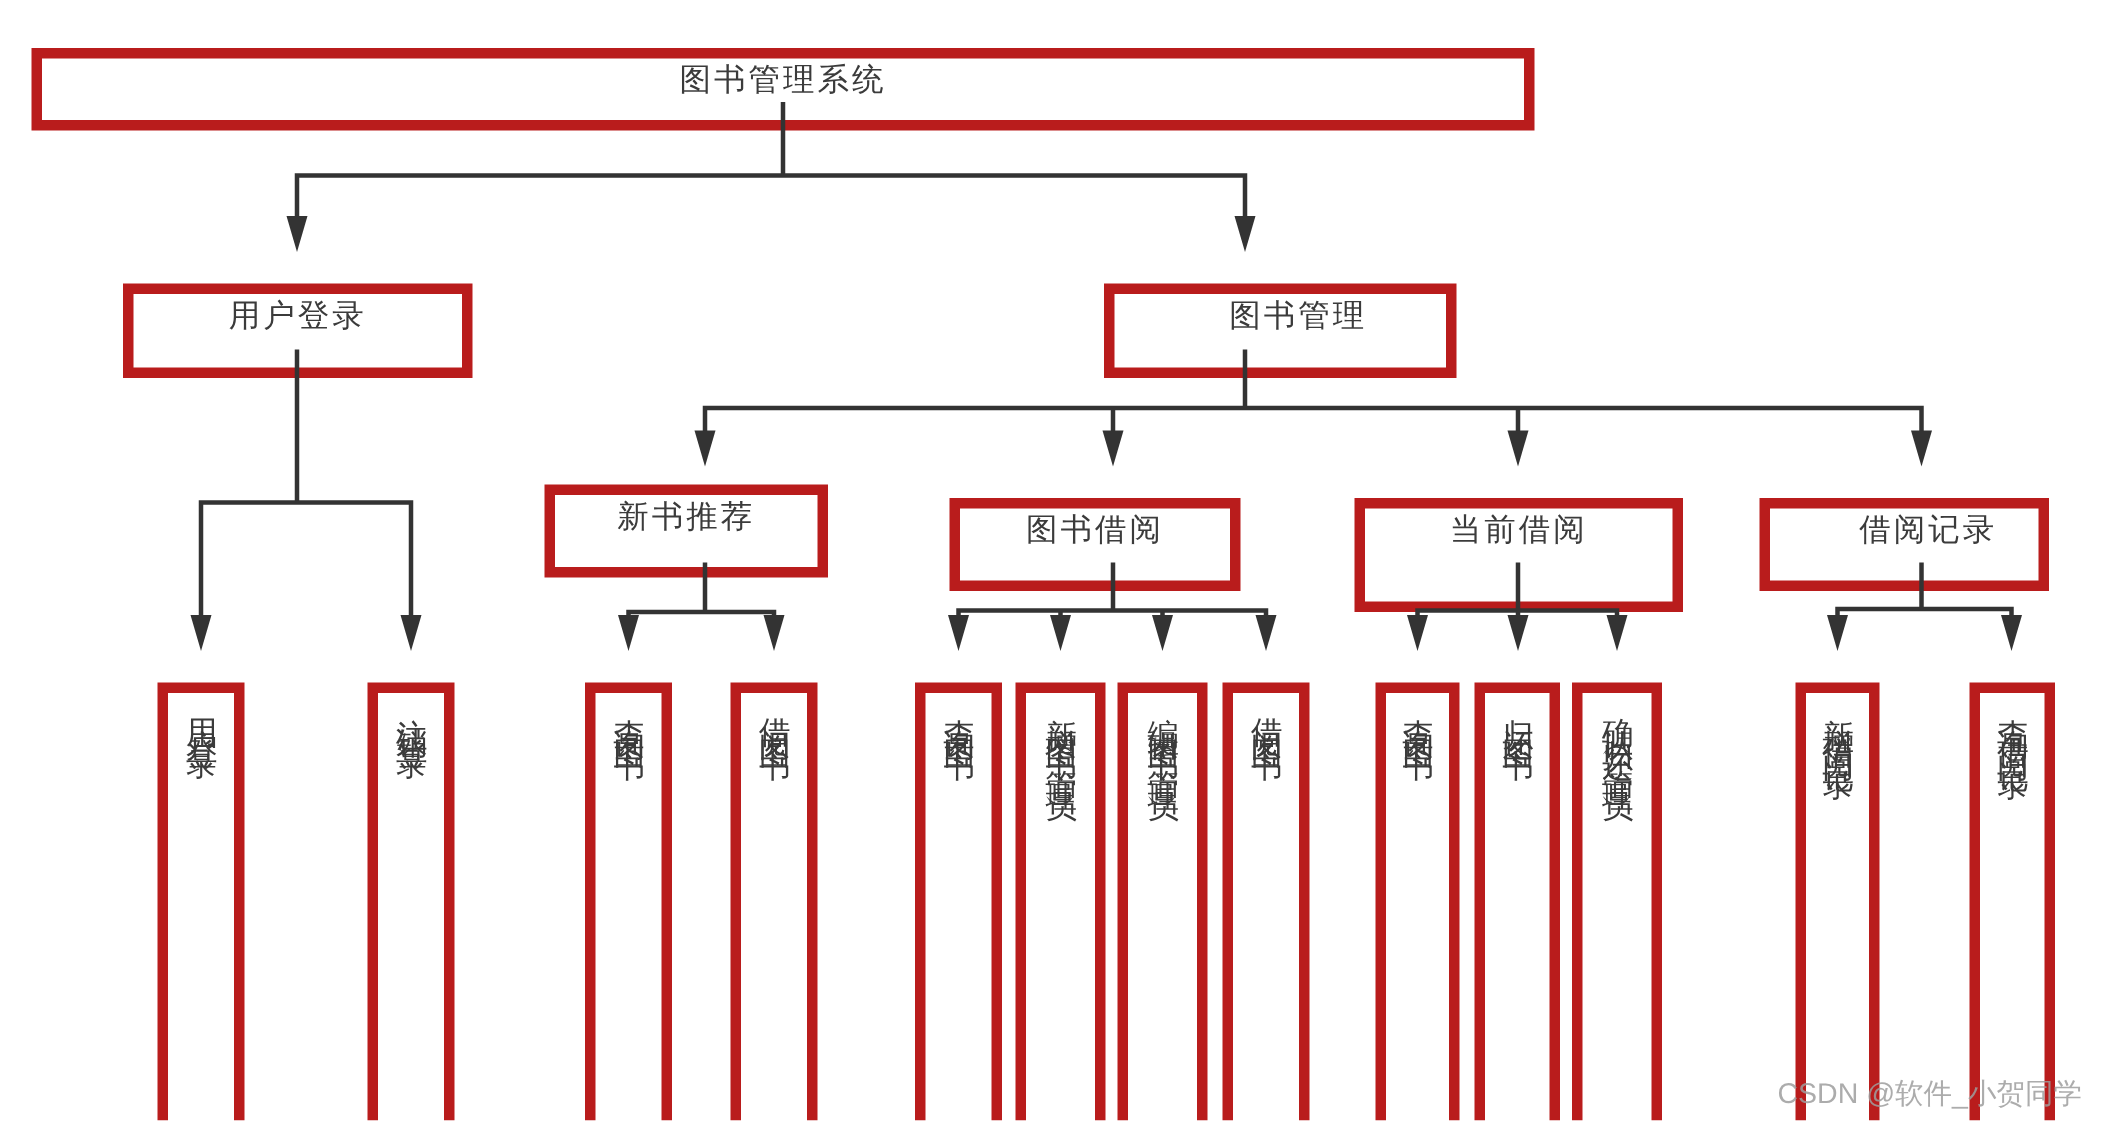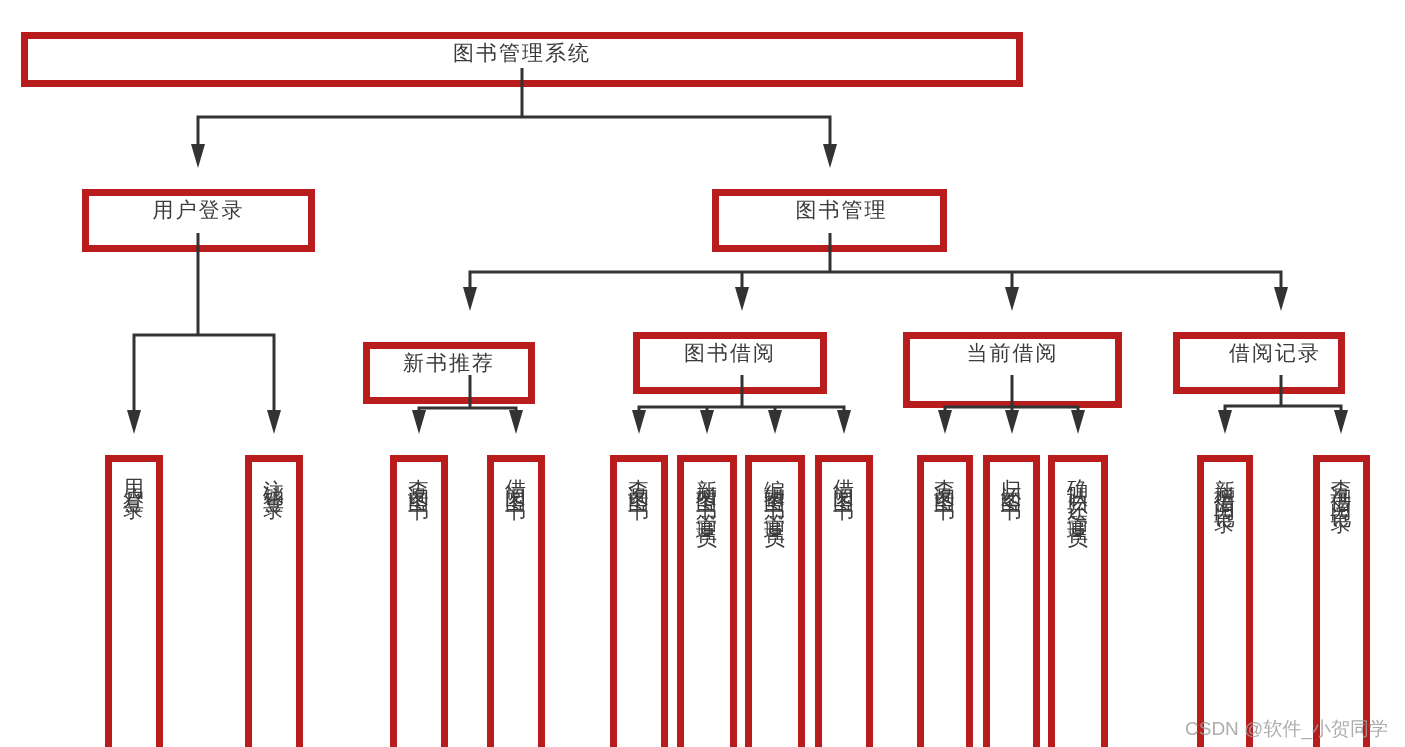--- a/index.html
+++ b/index.html
@@ -58,34 +58,34 @@
 
 <div class="canvas">
 
   <div class="node hnode" style="left:21px; top:13px; width:1002px; height:55px;">
     <span>图书管理系统</span>
   </div>
 
   <div class="node hnode" style="left:82px; top:170px; width:233px; height:63px;">
     <span>用户登录</span>
   </div>
-  <div class="node hnode" style="left:712px; top:170px; width:235px; height:63px;padding-left:24px;">
+  <div class="node hnode" style="left:736px; top:170px; width:235px; height:63px;padding-left:24px;">
     <span>图书管理</span>
   </div>
 
-  <div class="node hnode" style="left:363px; top:323px; width:172px; height:62px;">
+  <div class="node hnode" style="left:363px; top:304px; width:189px; height:62px;">
     <span>新书推荐</span>
   </div>
   <div class="node hnode" style="left:633px; top:313px; width:194px; height:62px;">
     <span>图书借阅</span>
   </div>
   <div class="node hnode" style="left:903px; top:313px; width:219px; height:76px;">
     <span>当前借阅</span>
   </div>
-  <div class="node hnode" style="left:1173px; top:313px; width:172px; height:62px;padding-left:32px;">
+  <div class="node hnode" style="left:1173px; top:313px; width:193px; height:62px;padding-left:32px;">
     <span>借阅记录</span>
   </div>
 
   <div class="node vnode" style="left:105px; top:436px; width:58px; height:300px;">
     <span>用户登录</span>
   </div>
   <div class="node vnode" style="left:245px; top:436px; width:58px; height:300px;">
     <span>注销登录</span>
   </div>
 

